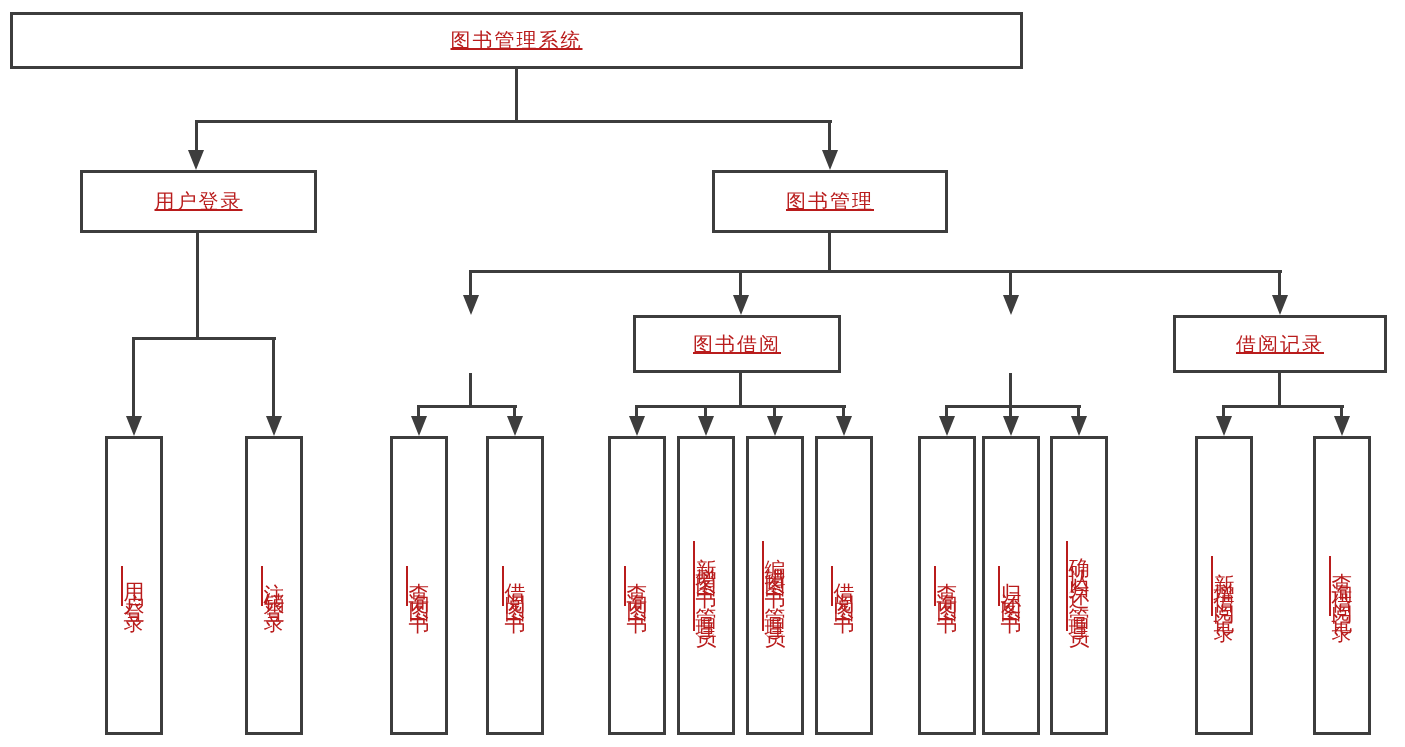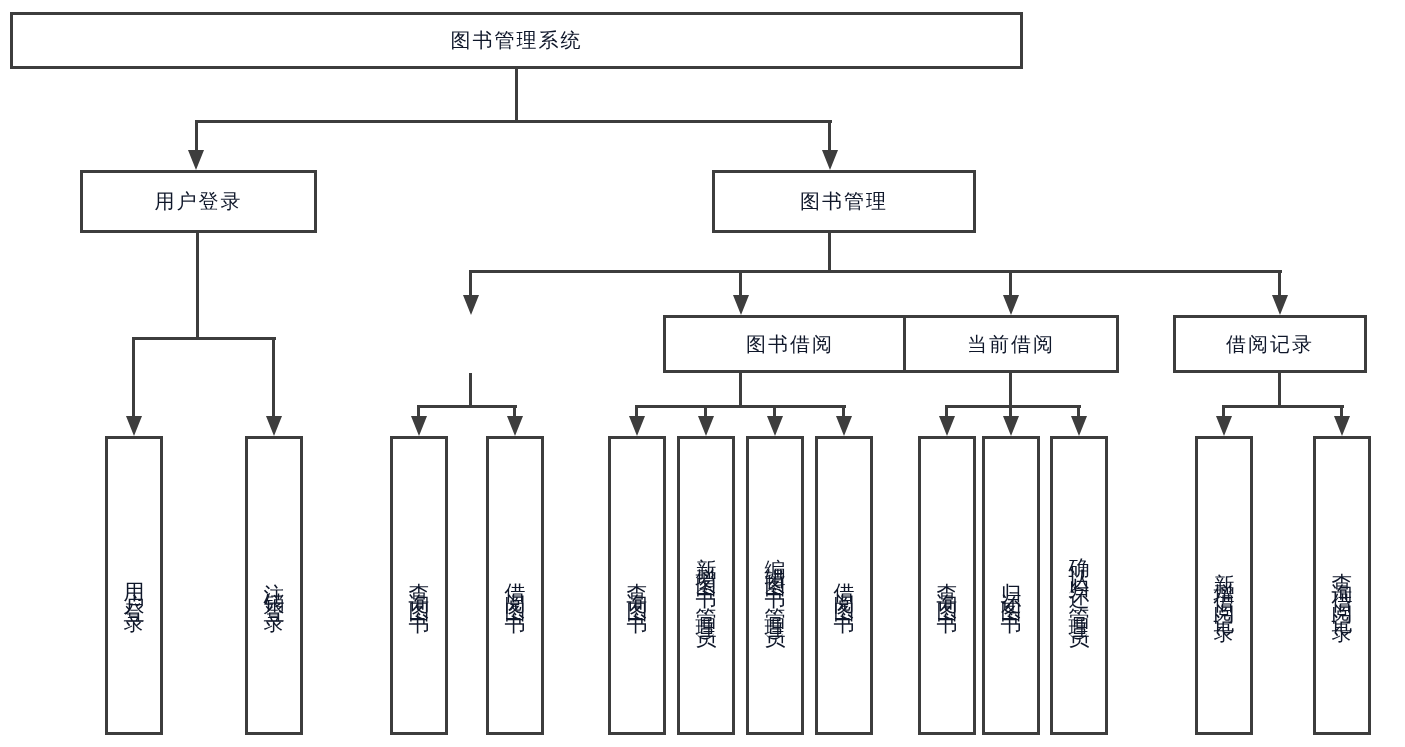--- a/index.html
+++ b/index.html
@@ -16,23 +16,24 @@
     position: absolute;
     box-sizing: border-box;
     border: 3px solid #3d3d3d;
     background: #ffffff;
     display: flex;
     align-items: center;
     justify-content: center;
   }
   .node .lbl {
     font-size: 20px;
-    color: #0f172a;
+    color: #b91c1c;
     letter-spacing: 2px;
     white-space: nowrap;
+    text-decoration: underline;
   }
   .node.v .lbl {
     writing-mode: vertical-rl;
     font-size: 21px;
     letter-spacing: 10px;
     white-space: normal;
   }
   .hline, .vline {
     position: absolute;
     background: #3d3d3d;
@@ -68,21 +69,21 @@
   <div class="vline" style="left:515px; top:69px; width:3px; height:54px"></div>
   <div class="hline" style="left:195px; top:120px; width:637px; height:3px"></div>
   <div class="vline" style="left:195px; top:120px; width:3px; height:34px"></div>
   <div class="arrow" style="left:188px; top:150px"></div>
   <div class="vline" style="left:828px; top:120px; width:3px; height:34px"></div>
   <div class="arrow" style="left:822px; top:150px"></div>
 
   <div class="node" style="left:80px; top:170px; width:237px; height:63px">
     <span class="lbl">用户登录</span>
   </div>
-  <div class="node" style="left:712px; top:170px; width:264px; height:63px">
+  <div class="node" style="left:712px; top:170px; width:236px; height:63px">
     <span class="lbl">图书管理</span>
   </div>
 
   <div class="vline" style="left:196px; top:233px; width:3px; height:106px"></div>
   <div class="hline" style="left:132px; top:337px; width:144px; height:3px"></div>
   <div class="vline" style="left:132px; top:337px; width:3px; height:82px"></div>
   <div class="arrow" style="left:126px; top:416px"></div>
   <div class="vline" style="left:272px; top:337px; width:3px; height:82px"></div>
   <div class="arrow" style="left:266px; top:416px"></div>
 
@@ -90,27 +91,24 @@
   <div class="hline" style="left:469px; top:270px; width:813px; height:3px"></div>
   <div class="vline" style="left:469px; top:270px; width:3px; height:28px"></div>
   <div class="arrow" style="left:463px; top:295px"></div>
   <div class="vline" style="left:739px; top:270px; width:3px; height:28px"></div>
   <div class="arrow" style="left:733px; top:295px"></div>
   <div class="vline" style="left:1009px; top:270px; width:3px; height:28px"></div>
   <div class="arrow" style="left:1003px; top:295px"></div>
   <div class="vline" style="left:1278px; top:270px; width:3px; height:28px"></div>
   <div class="arrow" style="left:1272px; top:295px"></div>
 
-  <div class="node" style="left:663px; top:315px; width:254px; height:58px">
+  <div class="node" style="left:633px; top:315px; width:208px; height:58px">
     <span class="lbl">图书借阅</span>
   </div>
-  <div class="node" style="left:903px; top:315px; width:216px; height:58px">
-    <span class="lbl">当前借阅</span>
-  </div>
-  <div class="node" style="left:1173px; top:315px; width:194px; height:58px">
+  <div class="node" style="left:1173px; top:315px; width:214px; height:58px">
     <span class="lbl">借阅记录</span>
   </div>
 
   <div class="vline" style="left:469px; top:373px; width:3px; height:35px"></div>
   <div class="hline" style="left:417px; top:405px; width:100px; height:3px"></div>
   <div class="vline" style="left:417px; top:405px; width:3px; height:14px"></div>
   <div class="arrow" style="left:411px; top:416px"></div>
   <div class="vline" style="left:513px; top:405px; width:3px; height:14px"></div>
   <div class="arrow" style="left:507px; top:416px"></div>
 

